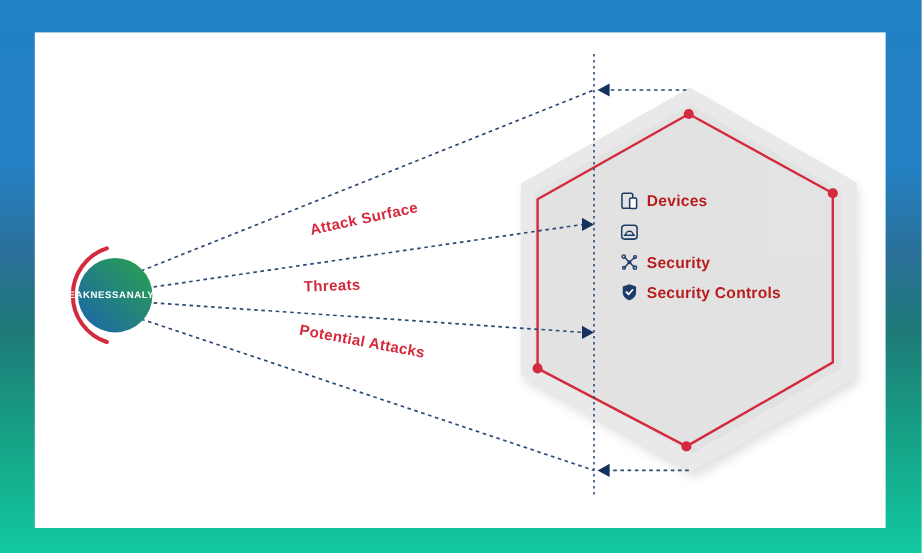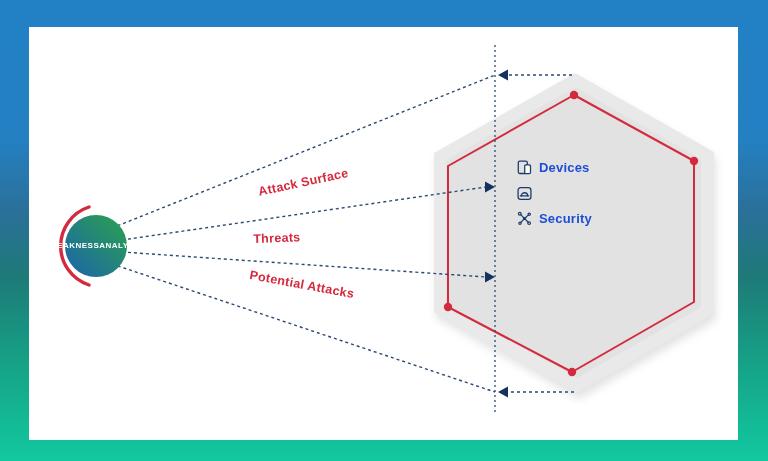--- a/index.html
+++ b/index.html
@@ -23,21 +23,21 @@
   .conn-label{
     position:absolute;color:#d42a3d;font-weight:700;font-size:12.5px;
     letter-spacing:.3px;transform-origin:0 0;white-space:nowrap;
   }
   .lbl-attack{left:257px;top:185px;transform:rotate(-12deg);}
   .lbl-threats{left:253px;top:232px;transform:rotate(-2deg);}
   .lbl-potential{left:251px;top:268px;transform:rotate(10.5deg);}
   .hex-list{position:absolute;left:517px;top:155px;}
   .hex-item{height:25.4px;display:flex;align-items:center;gap:7px;}
   .hex-item .ic{width:15px;height:15px;flex:0 0 15px;display:flex;align-items:center;justify-content:center;}
-  .hex-item .txt{font-size:13px;font-weight:700;color:#1d4ed8;letter-spacing:.2px;white-space:nowrap;}
+  .hex-item .txt{font-size:13px;font-weight:700;color:#b91c1c;letter-spacing:.2px;white-space:nowrap;}
 </style>
 </head>
 <body>
 
 <div class="panel"></div>
 
 <svg id="diagram" width="768" height="461" viewBox="0 0 768 461">
   <defs>
     <filter id="soft" x="-20%" y="-20%" width="140%" height="140%">
       <feGaussianBlur stdDeviation="4"></feGaussianBlur>
@@ -118,14 +118,23 @@
         <circle cx="7" cy="7" r="1.5" fill="#1e3c69" stroke="none"></circle>
         <circle cx="2.6" cy="2.6" r="1.3"></circle>
         <circle cx="11.4" cy="3" r="1.1"></circle>
         <circle cx="2.8" cy="11.4" r="1.1"></circle>
         <circle cx="11.3" cy="11.3" r="1.3"></circle>
       </svg>
     </span>
     <span class="txt">Security</span>
   </div>
 
+  <div class="hex-item">
+    <span class="ic">
+      <svg width="15" height="15" viewBox="0 0 14 14">
+        <path d="M7 0.8 L12.2 2.6 V7 C12.2 10 10.2 12.1 7 13.2 C3.8 12.1 1.8 10 1.8 7 V2.6 Z" fill="#1e3c69"></path>
+        <path d="M4.7 6.9 L6.4 8.6 L9.4 5.3" fill="none" stroke="#ffffff" stroke-width="1.4" stroke-linecap="round" stroke-linejoin="round"></path>
+      </svg>
+    </span>
+    <span class="txt">Security Controls</span>
+  </div>
 
 </div>
 
 </body></html>

